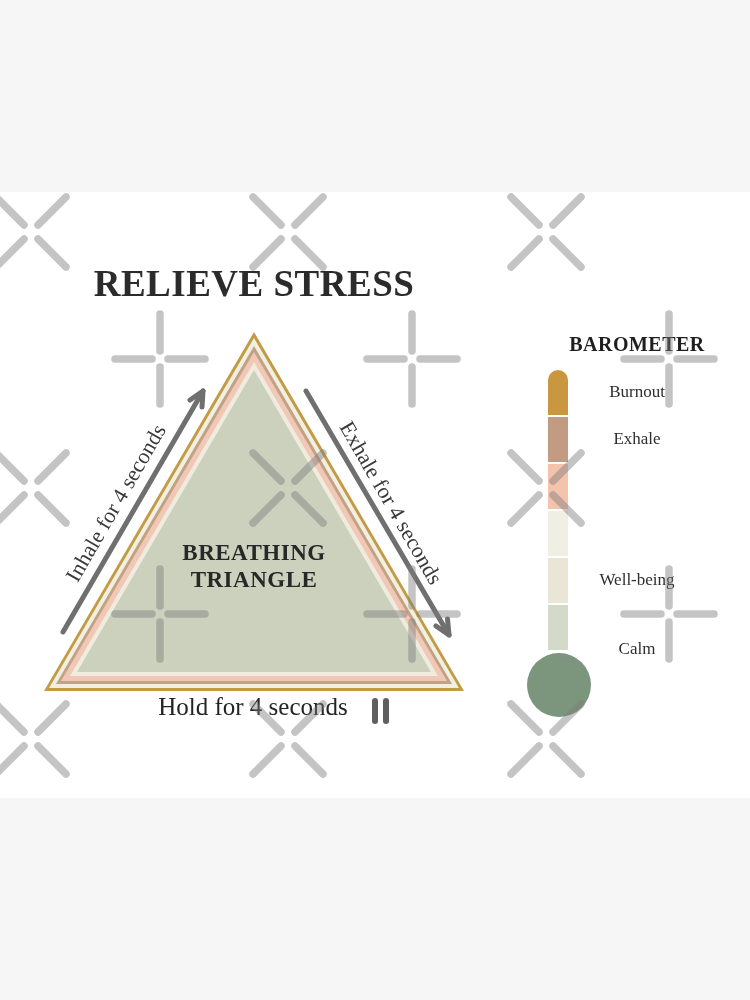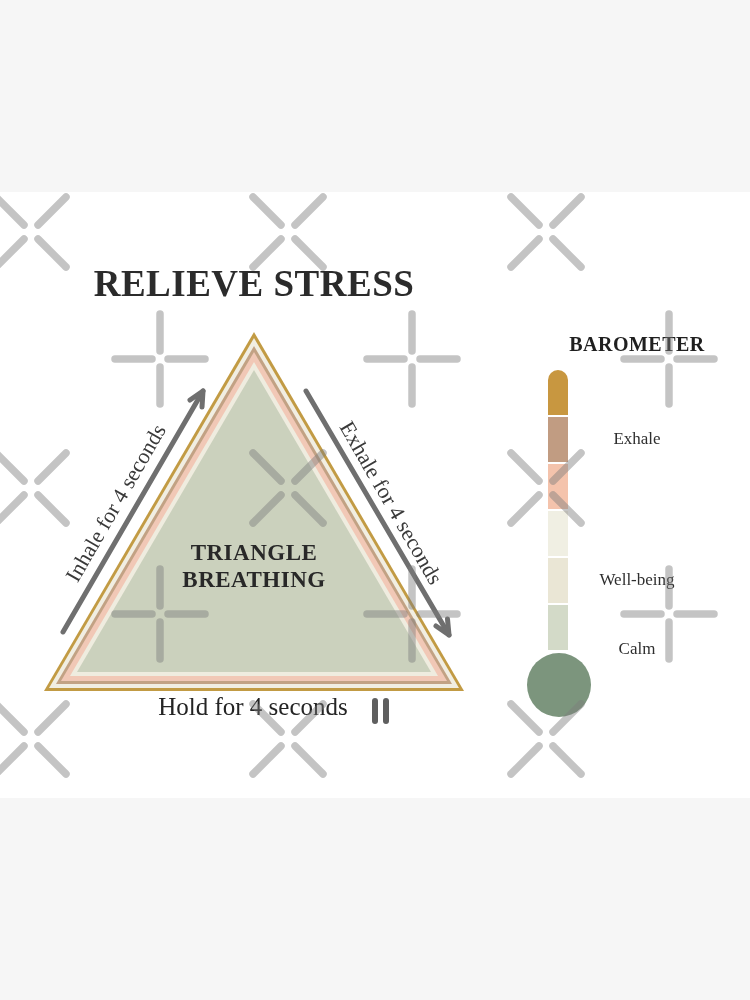--- a/index.html
+++ b/index.html
@@ -82,40 +82,41 @@
       <polyline points="447.5,427 449,443 436,434" stroke="#6F6F6F"></polyline>
     </g>
 
     <g stroke-width="6" stroke-linecap="round">
       <line x1="375" y1="509" x2="375" y2="529" stroke="#5F5F5F"></line>
       <line x1="386" y1="509" x2="386" y2="529" stroke="#5F5F5F"></line>
     </g>
   </svg>
 
   <div class="center-label">
+    <div>BREATHING</div>
     <div>TRIANGLE</div>
-    <div>BREATHING</div>
   </div>
 
   <div class="inhale-label">Inhale for 4 seconds</div>
   <div class="exhale-label">Exhale for 4 seconds</div>
   <div class="hold-label">Hold for 4 seconds</div>
 
   <div class="baro-title">BAROMETER</div>
 
   <div class="tube">
     <div class="seg seg0" style="background: rgb(200, 151, 64);"></div>
     <div class="seg" style="background: rgb(193, 156, 130);"></div>
     <div class="seg" style="background: rgb(244, 195, 172);"></div>
     <div class="seg" style="background: rgb(240, 239, 227);"></div>
     <div class="seg" style="background: rgb(234, 230, 213);"></div>
     <div class="seg" style="background: rgb(211, 218, 200);"></div>
   </div>
   <div class="bulb" style="background: rgb(124, 149, 125);"></div>
 
+  <div class="baro-label" style="top:190px">Burnout</div>
   <div class="baro-label" style="top:237px">Exhale</div>
   <div class="baro-label" style="top:378px">Well-being</div>
   <div class="baro-label" style="top:447px">Calm</div>
 
   <svg class="wm-svg" viewBox="0 0 750 606">
       <g stroke="rgba(125,125,125,0.45)" stroke-width="7.5" stroke-linecap="round">
         <line x1="38" y1="47" x2="66" y2="75"></line>
         <line x1="24" y1="33" x2="-4" y2="5"></line>
         <line x1="38" y1="33" x2="66" y2="5"></line>
         <line x1="24" y1="47" x2="-4" y2="75"></line>

